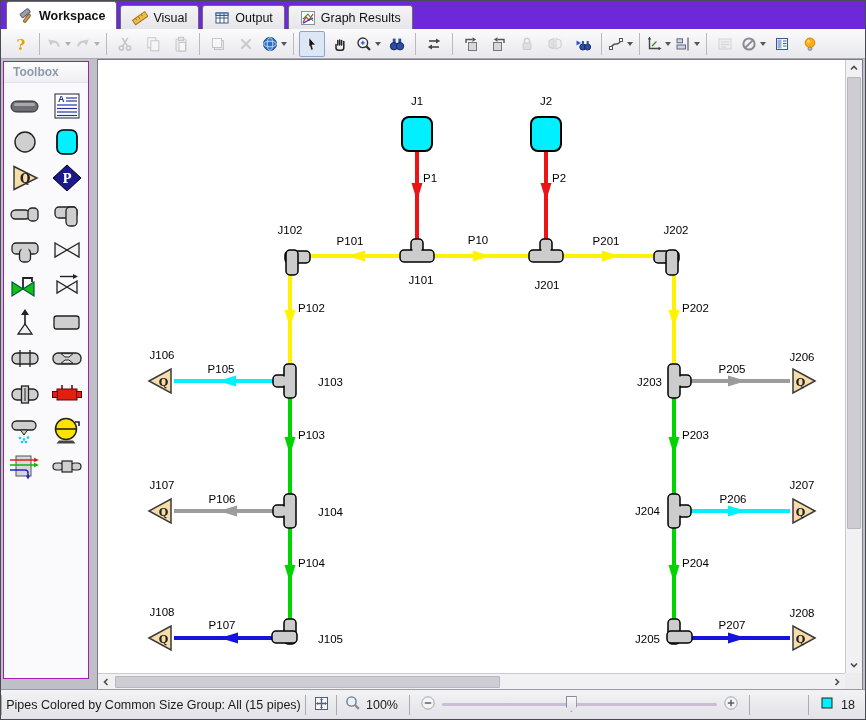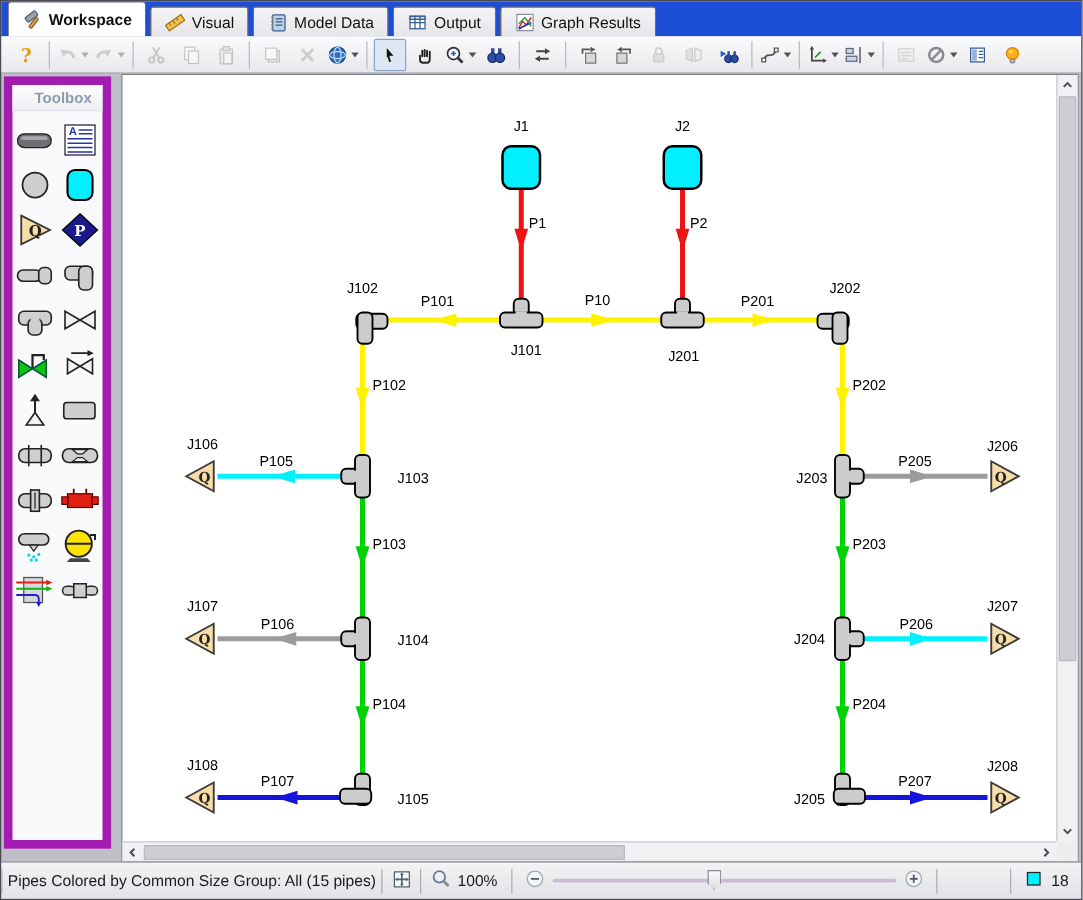--- a/index.html
+++ b/index.html
@@ -1,39 +1,39 @@
 <!DOCTYPE html>
 <html><head>
 <meta charset="utf-8">
 <style>
   html,body{margin:0;padding:0;background:#8E8E96;}
   #app{position:relative;width:866px;height:720px;overflow:hidden;
        font-family:"Liberation Sans",sans-serif;box-sizing:border-box;
        background:#BFBFC7;border:1px solid #4A4A52;}
   
-  #tabbar{position:absolute;left:0;top:0;width:100%;height:28px;background:#1d4ed8;
+  #tabbar{position:absolute;left:0;top:0;width:100%;height:28px;background:#6d28d9;
           display:flex;align-items:flex-end;padding-left:5px;box-sizing:border-box;}
   .tab{display:flex;align-items:center;gap:5px;height:23px;padding:0 11px;margin-right:3px;
        background:linear-gradient(#F4F4F6,#E6E6EA);border:1px solid #6A6A72;border-bottom:none;
        border-radius:3px 3px 0 0;font-size:12.5px;color:#111;cursor:default;}
   .tab.active{background:#FFFFFF;height:27px;font-weight:bold;}
   
   #toolbar{position:absolute;left:0;top:28px;width:100%;height:30px;
            background:linear-gradient(#FBFBFC,#E8E8ED);border-bottom:1px solid #A9A9B2;
            display:flex;align-items:center;padding-left:6px;box-sizing:border-box;}
   .tbtn{display:inline-flex;align-items:center;justify-content:center;height:24px;min-width:24px;
         border:1px solid transparent;border-radius:2px;margin:0 1px;}
   .tbtn.on{background:#DCE6F4;border-color:#89A7CC;}
   .tbtn.dis{opacity:.42;filter:grayscale(.8);}
   .tsep{width:1px;height:22px;background:#B9B9C2;margin:0 4px;}
   .caret{width:0;height:0;border-left:3.5px solid transparent;border-right:3.5px solid transparent;
          border-top:4px solid #555;margin-left:3px;}
   
   #toolbox{position:absolute;left:2px;top:60px;width:86px;height:618px;background:#FAFAFC;
-           border:7px solid #a21caf;box-sizing:border-box;text-align:center;}
+           border:1px solid #a21caf;box-sizing:border-box;}
   #toolbox-title{font-size:12px;font-weight:bold;color:#8C9BAC;padding:3px 0 3px 9px;
                  background:linear-gradient(#FDFDFE,#EFEFF3);border-bottom:1px solid #E0E4EA;}
   #toolbox-grid{display:grid;grid-template-columns:1fr 1fr;row-gap:3px;padding-top:6px;}
   .tool{display:flex;align-items:center;justify-content:center;height:33px;}
   
   #canvas-wrap{position:absolute;left:96px;top:58px;width:766px;height:631px;
                border:1px solid #7E7E88;background:#fff;box-sizing:border-box;}
   #drawing{position:absolute;left:0;top:0;}
   .sb{position:absolute;background:#F1F1F3;}
   #vscroll{right:0;top:0;width:17px;height:613px;border-left:1px solid #C9C9CF;box-sizing:border-box;}
@@ -82,35 +82,20 @@
           <svg width="16" height="16" viewBox="0 0 16 16">
             <g transform="rotate(-35 8 8)">
               <rect x="0.5" y="5.5" width="15" height="5.5" fill="#EFBE4C" stroke="#A07818"></rect>
               <line x1="4" y1="5.5" x2="4" y2="8" stroke="#A07818"></line>
               <line x1="7.5" y1="5.5" x2="7.5" y2="8.8" stroke="#A07818"></line>
               <line x1="11" y1="5.5" x2="11" y2="8" stroke="#A07818"></line>
             </g>
           </svg>
         </span>
         <span>Visual</span>
-      </div>
-      <div class="tab">
-        <span style="display:inline-flex">
-          <svg width="16" height="16" viewBox="0 0 16 16">
-            <rect x="4" y="1.8" width="10" height="12.8" rx="1" fill="#BFD4EC" stroke="#3A5A8C"></rect>
-            <line x1="6.5" y1="5" x2="12" y2="5" stroke="#3A5A8C"></line>
-            <line x1="6.5" y1="7.5" x2="12" y2="7.5" stroke="#3A5A8C"></line>
-            <line x1="6.5" y1="10" x2="12" y2="10" stroke="#3A5A8C"></line>
-            <circle cx="4" cy="4" r="1" fill="#888"></circle>
-            <circle cx="4" cy="7" r="1" fill="#888"></circle>
-            <circle cx="4" cy="10" r="1" fill="#888"></circle>
-            <circle cx="4" cy="12.8" r="1" fill="#888"></circle>
-          </svg>
-        </span>
-        <span>Model Data</span>
       </div>
       <div class="tab">
         <span style="display:inline-flex">
           <svg width="16" height="16" viewBox="0 0 16 16">
             <rect x="2" y="3" width="12" height="10" fill="#fff" stroke="#3A5A8C"></rect>
             <rect x="2" y="3" width="12" height="2.5" fill="#C8D8F0" stroke="#3A5A8C"></rect>
             <line x1="6" y1="3" x2="6" y2="13" stroke="#3A5A8C"></line>
             <line x1="10" y1="3" x2="10" y2="13" stroke="#3A5A8C"></line>
             <line x1="2" y1="8" x2="14" y2="8" stroke="#3A5A8C"></line>
           </svg>

